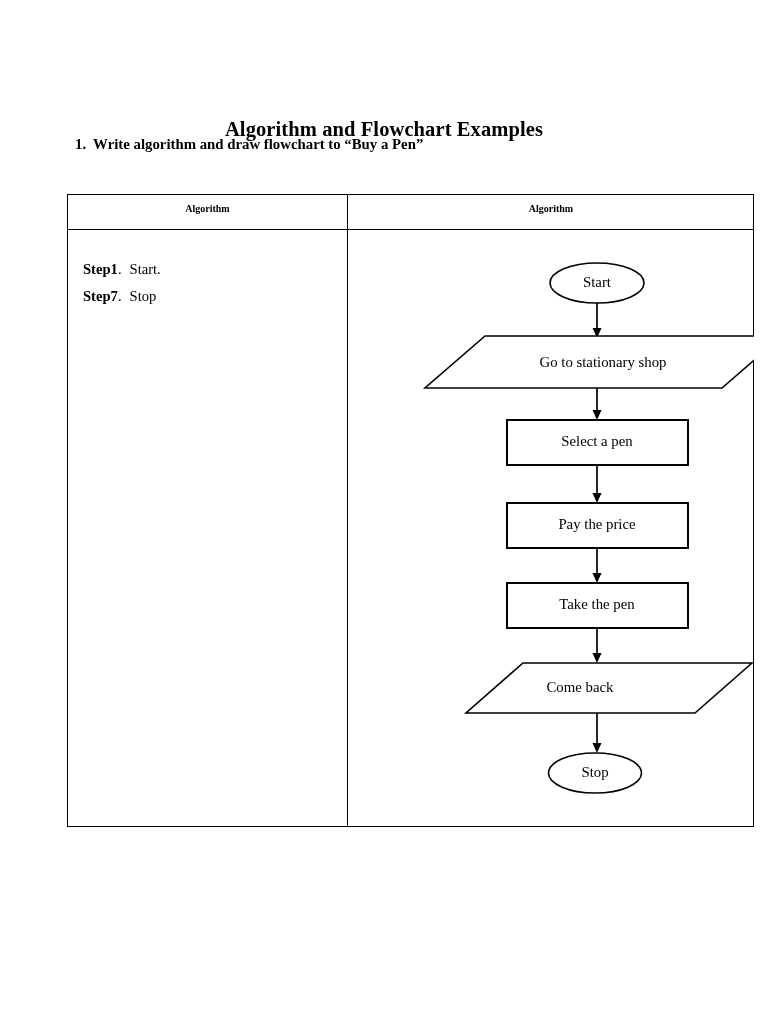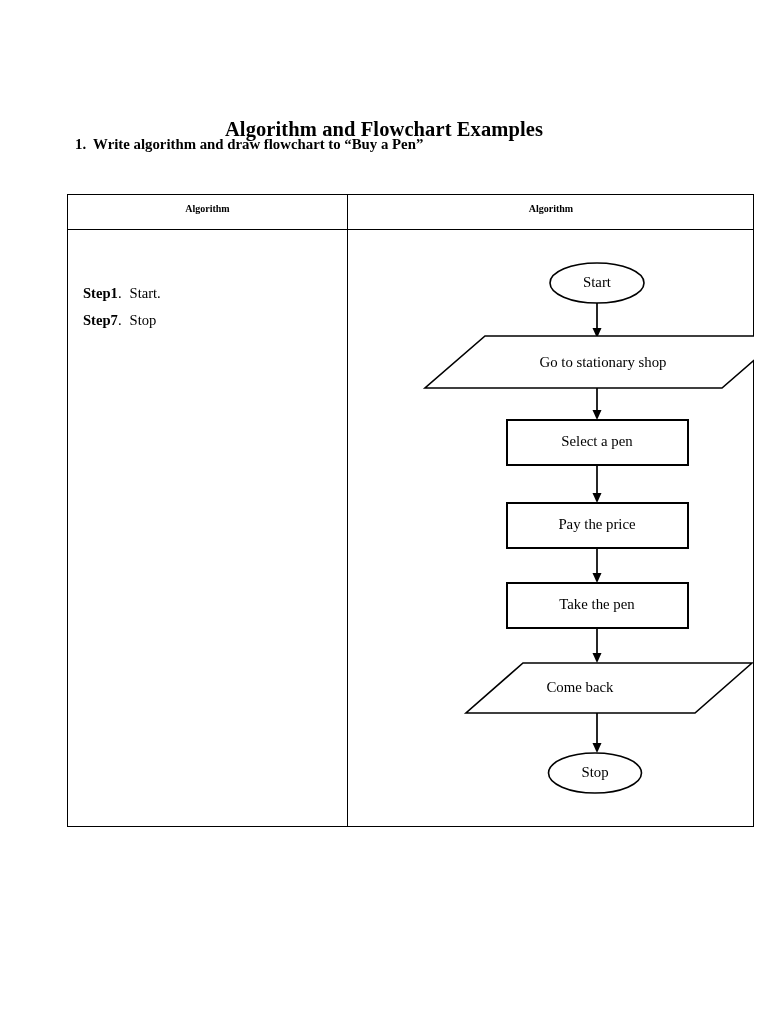--- a/index.html
+++ b/index.html
@@ -81,21 +81,20 @@
   }
   .th-algorithm { left: 0; width: 279px; }
   .th-flowchart { left: 280px; width: 406px; }
 
   
   .steps {
     position: absolute;
     left: 15px;
     top: 61px;
     width: 260px;
-    margin-top: 24px;
   }
   .step-row {
     font-size: 14.6px;
     line-height: 27.3px;
     white-space: nowrap;
   }
   .step-label { font-weight: bold; }
   .step-dot { font-weight: normal; }
   .step-text { margin-left: 8px; }
 

